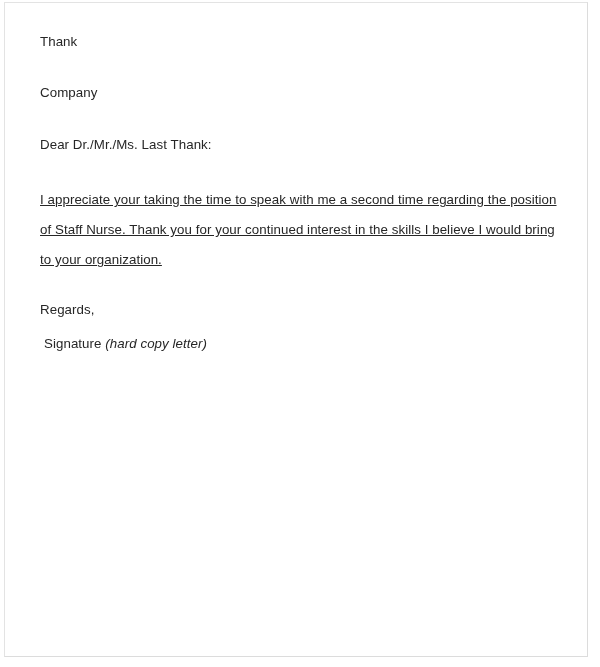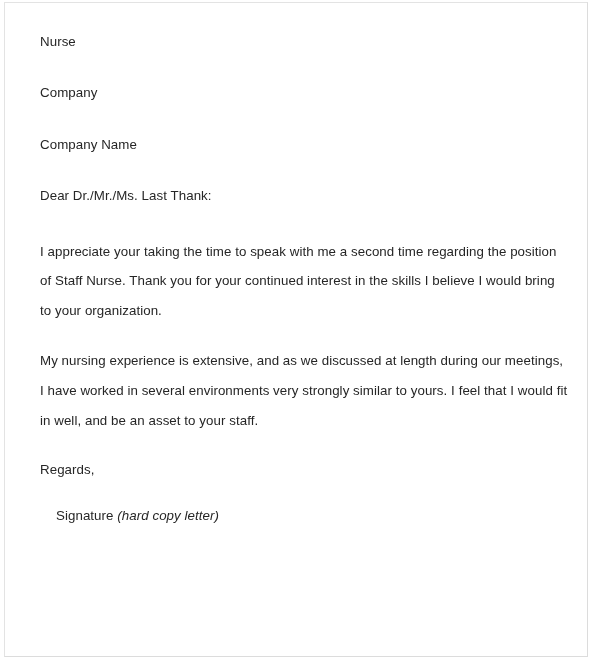--- a/index.html
+++ b/index.html
@@ -55,55 +55,54 @@
   }
 
   
   .para {
     margin: 0 0 20px 0;
     max-width: 528px;
   }
 
   .block-gap-before {
     margin-top: 26px;
+    text-decoration: underline;
   }
 
   .closing {
     margin: 0;
   }
 
   .sig-gap {
     margin-top: 21px;
   }
 
   .sig-line {
-    margin: 16px;
+    margin: 4px;
   }
 
   .italic {
     font-style: italic;
   }
 </style>
 </head>
 <body>
 
 <div class="page">
   <div class="letter-body">
 
-    <div class="line header-line">Nurse</div>
+    <div class="line header-line">Thank</div>
 
     <div class="line header-line">Company</div>
 
-    <div class="line header-line">Company Name</div>
 
     <div class="line header-line">Dear Dr./Mr./Ms. Last Thank:</div>
 
     <p class="para block-gap-before">I appreciate your taking the time to speak with me a second time regarding the position of Staff Nurse. Thank you for your continued interest in the skills I believe I would bring to your organization.</p>
 
-    <p class="para">My nursing experience is extensive, and as we discussed at length during our meetings, I have worked in several environments very strongly similar to yours. I feel that I would fit in well, and be an asset to your staff.</p>
 
 
     <div class="line closing">Regards,</div>
 
     <div class="line sig-line sig-gap">
       <span>Signature</span><span>&nbsp;</span><span class="italic">(hard copy letter)</span>
     </div>
 
 
   </div>

